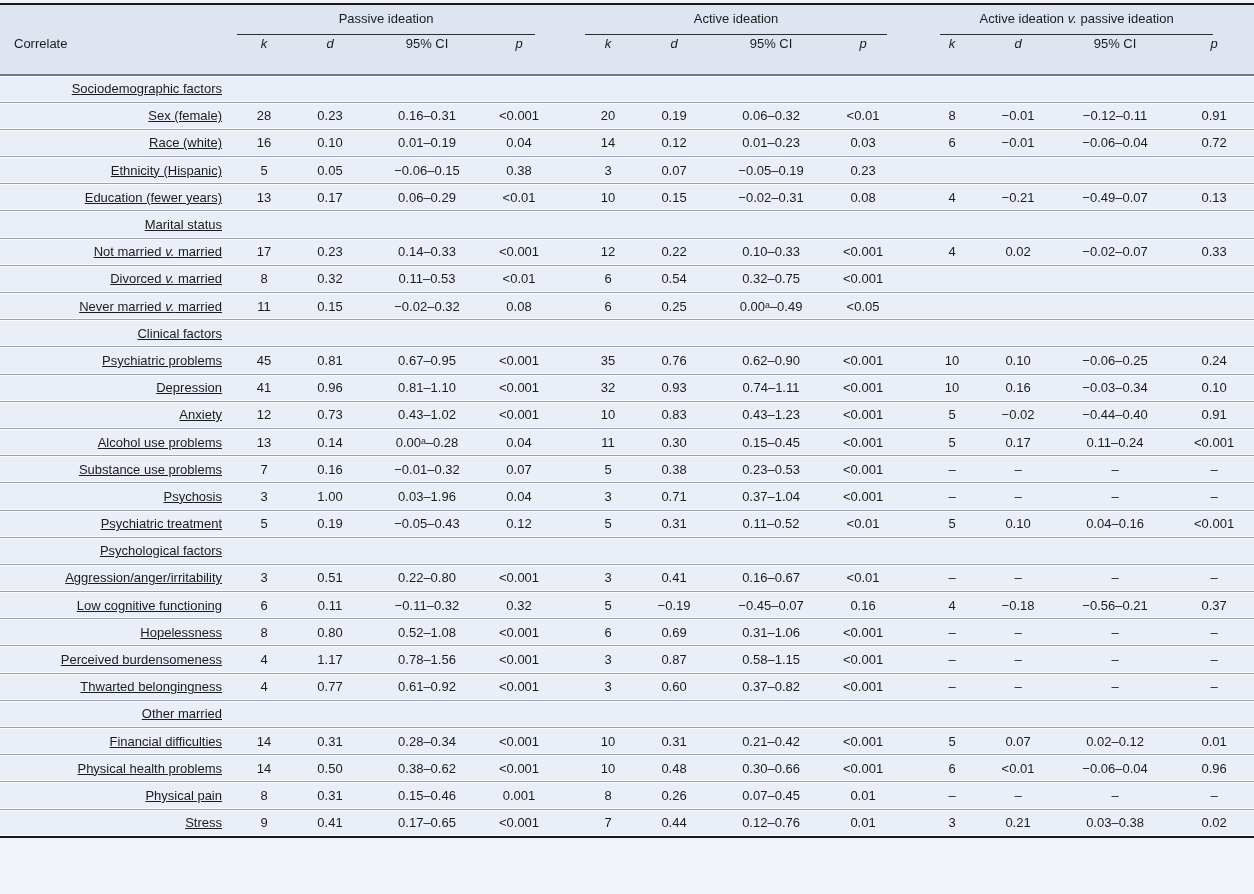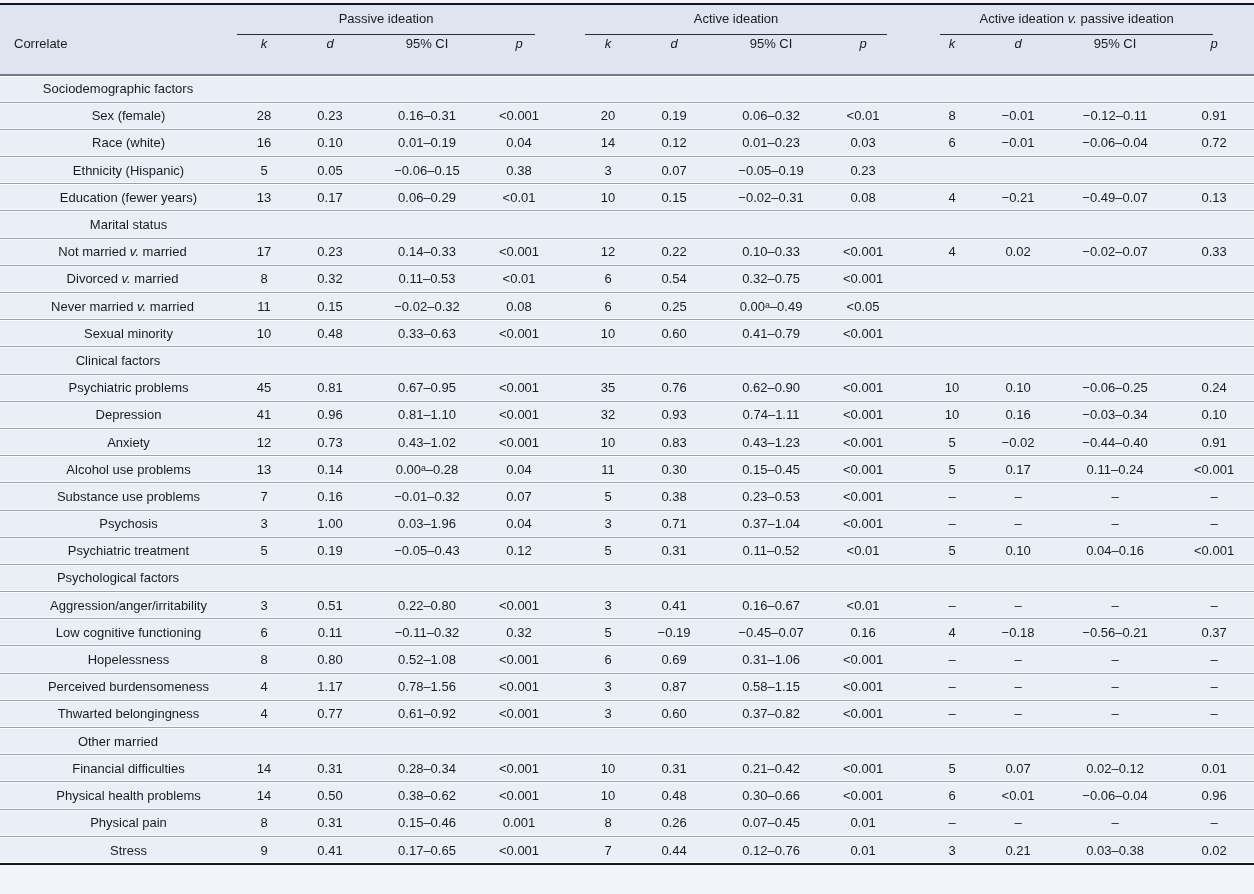--- a/index.html
+++ b/index.html
@@ -48,21 +48,21 @@
     font-size: 13px;
     background: #eaeef7;
     border-top: 1px solid #9aa1b3;
     box-shadow: inset 0 1px 0 #fbfcff, inset 0 -1px 0 #fbfcff;
     vertical-align: middle;
     padding: 0;
     overflow: hidden;
     white-space: nowrap;
   }
   tbody tr:first-child td { border-top: none; }
-  td.lab { text-align: center; }
+  td.lab { text-align: right; text-decoration: underline; }
   tr.section td.lab { padding-left: 14px; }
   tr.item td.lab { padding-left: 35px; }
   tr.subitem td.lab { padding-left: 23px; }
   td.num { text-align: center; }
 </style>
 </head>
 <body>
 
 <div class="page">
   <div class="table-wrap">
@@ -275,38 +275,20 @@
             <td class="num">6</td>
             <td class="num">0.25</td>
             <td class="num">0.00ᵃ–0.49</td>
             <td class="num">&lt;0.05</td>
             <td class="gap"></td>
             <td class="num"></td>
             <td class="num"></td>
             <td class="num"></td>
             <td class="num"></td>
           </tr>
-          <tr class="item">
-            <td class="lab">Sexual minority</td>
-            <td class="gap"></td>
-            <td class="num">10</td>
-            <td class="num">0.48</td>
-            <td class="num">0.33–0.63</td>
-            <td class="num">&lt;0.001</td>
-            <td class="gap"></td>
-            <td class="num">10</td>
-            <td class="num">0.60</td>
-            <td class="num">0.41–0.79</td>
-            <td class="num">&lt;0.001</td>
-            <td class="gap"></td>
-            <td class="num"></td>
-            <td class="num"></td>
-            <td class="num"></td>
-            <td class="num"></td>
-          </tr>
           <tr class="section">
             <td class="lab">Clinical factors</td>
             <td class="gap"></td>
             <td class="num"></td>
             <td class="num"></td>
             <td class="num"></td>
             <td class="num"></td>
             <td class="gap"></td>
             <td class="num"></td>
             <td class="num"></td>

